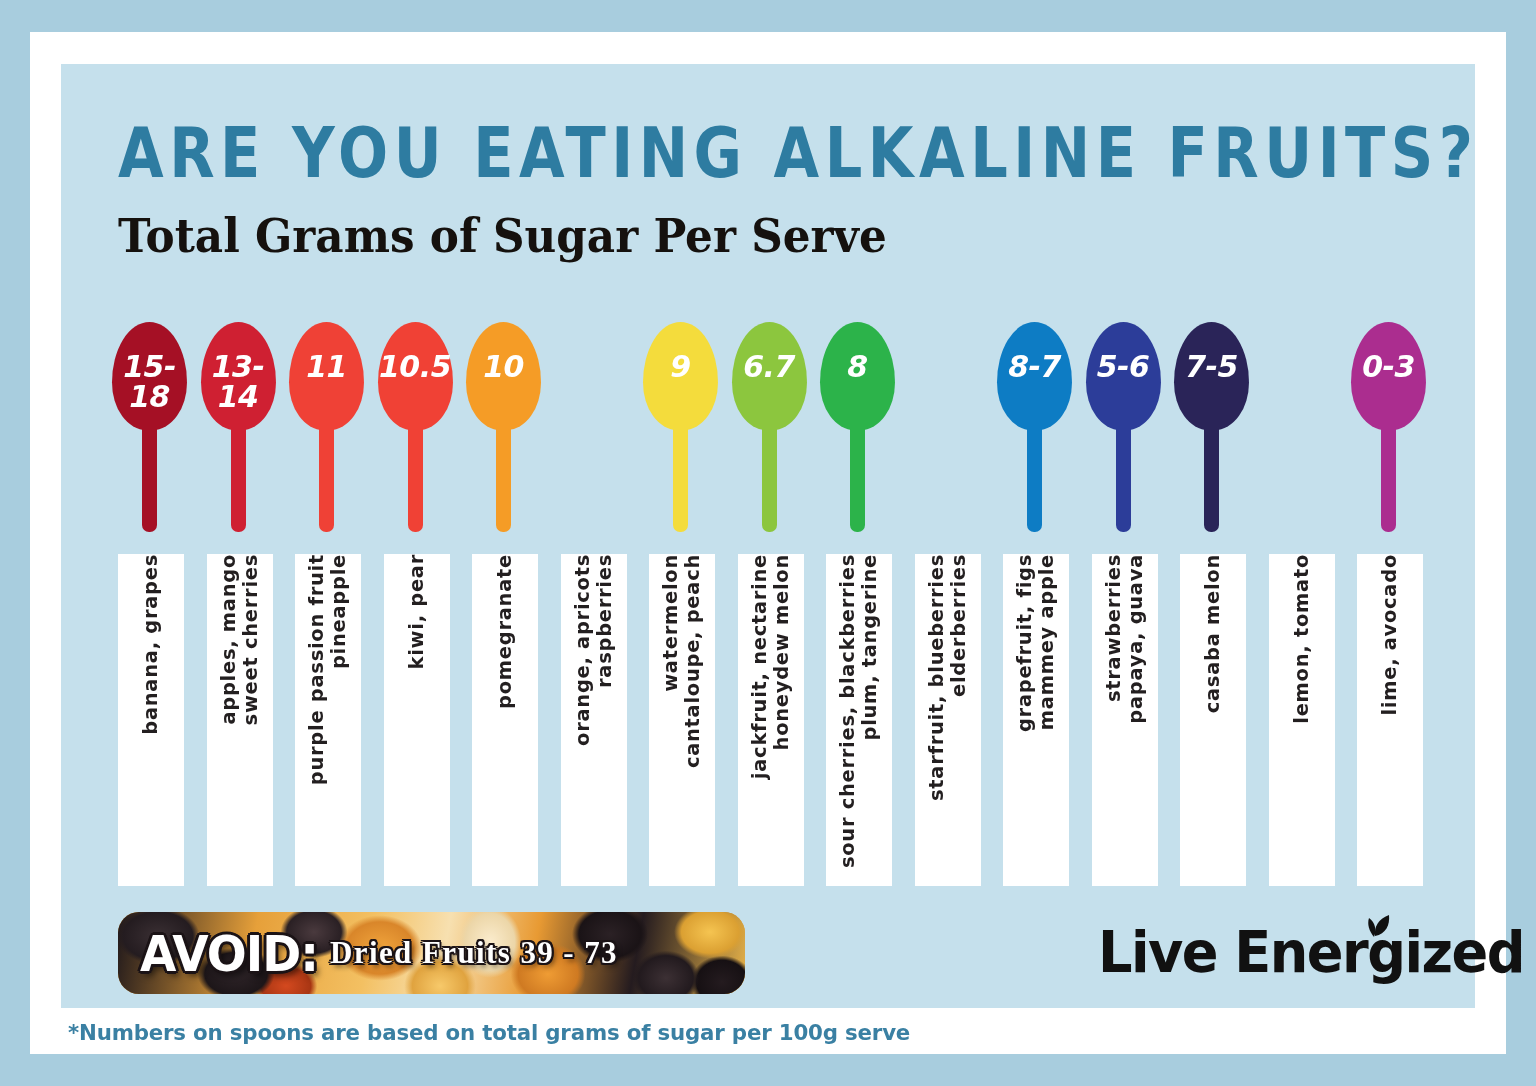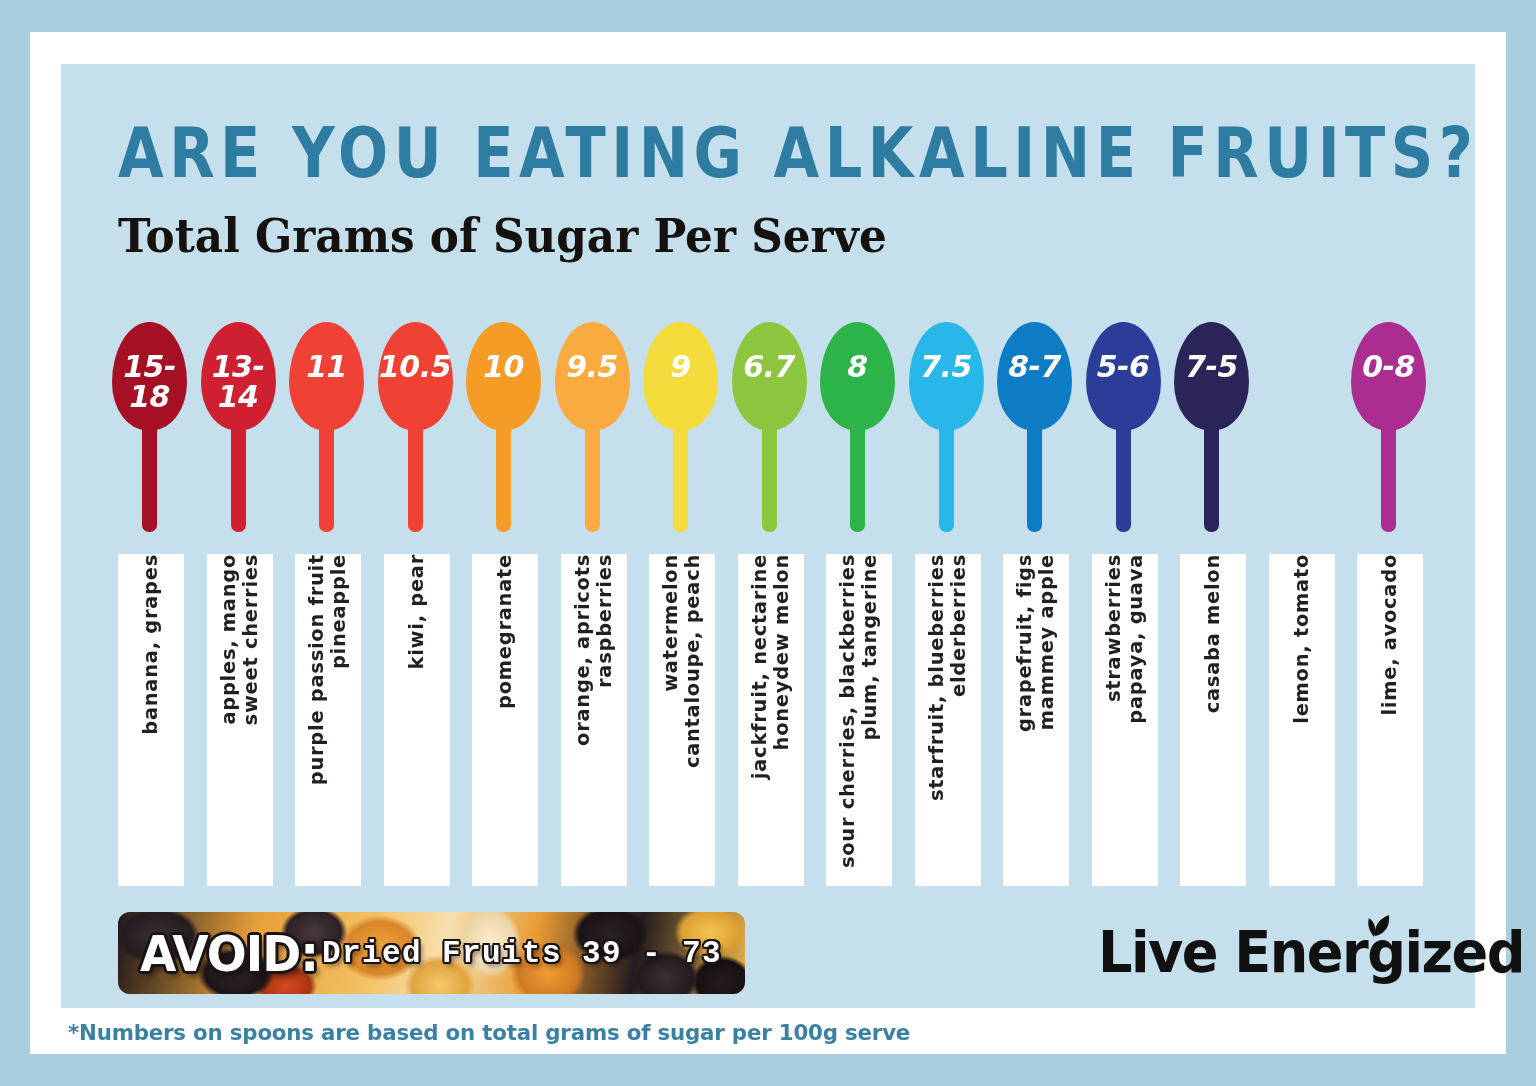--- a/index.html
+++ b/index.html
@@ -156,21 +156,21 @@
     white-space: pre;
   }
 
   
   #avoid-banner {
     position: absolute;
     left: 118px;
     top: 912px;
     width: 627px;
     height: 82px;
-    border-radius: 12px;
+    border-radius: 21px;
     overflow: hidden;
     background: #e8a13c;
   }
   .avoid-bg {
     position: absolute;
     inset: 0;
     background:
       radial-gradient(ellipse 58px 40px at 40px 24px, #3a2f33 0%, #241c20 60%, rgba(36,28,32,0) 72%),
       radial-gradient(ellipse 52px 36px at 118px 62px, #2e2428 0%, #1d1619 60%, rgba(29,22,25,0) 74%),
       radial-gradient(ellipse 44px 34px at 196px 20px, #4a3a3e 0%, #2a2024 62%, rgba(42,32,36,0) 76%),
@@ -203,26 +203,26 @@
     font-weight: bold;
     color: #ffffff;
     letter-spacing: -1px;
     transform: scaleY(1.05);
     text-shadow:
       2px 2px 0 #1b1316, -2px 2px 0 #1b1316, 2px -2px 0 #1b1316, -2px -2px 0 #1b1316,
       0 3px 0 #1b1316, 3px 0 0 #1b1316, 0 -3px 0 #1b1316, -3px 0 0 #1b1316,
       4px 5px 6px rgba(0,0,0,0.55);
   }
   #avoid-detail {
-    font-family: Liberation Mono, monospace;
+    font-family: Liberation Serif, serif;
     font-size: 31px;
     font-weight: bold;
     color: #ffffff;
     letter-spacing: 1.4px;
-    margin-left: 4px;
+    margin-left: 12px;
     text-shadow:
       1.6px 1.6px 0 #1b1316, -1.6px 1.6px 0 #1b1316, 1.6px -1.6px 0 #1b1316, -1.6px -1.6px 0 #1b1316,
       0 2.2px 0 #1b1316, 2.2px 0 0 #1b1316, 0 -2.2px 0 #1b1316, -2.2px 0 0 #1b1316,
       3px 4px 5px rgba(0,0,0,0.5);
   }
 
   
   #logo {
     position: absolute;
     left: 1098px;
@@ -294,64 +294,54 @@
       <div class="spoon" style="left: 265.5px; color: rgb(240, 65, 53);">
         <div class="spoon-stem"></div>
         <div class="spoon-bowl"></div>
         <div class="spoon-num">10.5</div>
       </div>
       <div class="spoon" style="left: 354px; color: rgb(245, 156, 38);">
         <div class="spoon-stem"></div>
         <div class="spoon-bowl"></div>
         <div class="spoon-num">10</div>
       </div>
-      <div class="spoon" style="left: 442.5px; color: rgb(249, 171, 63);">
-        <div class="spoon-stem"></div>
-        <div class="spoon-bowl"></div>
-        <div class="spoon-num">9.5</div>
-      </div>
       <div class="spoon" style="left: 531px; color: rgb(244, 220, 60);">
         <div class="spoon-stem"></div>
         <div class="spoon-bowl"></div>
         <div class="spoon-num">9</div>
       </div>
       <div class="spoon" style="left: 619.5px; color: rgb(140, 198, 62);">
         <div class="spoon-stem"></div>
         <div class="spoon-bowl"></div>
         <div class="spoon-num">6.7</div>
       </div>
       <div class="spoon" style="left: 708px; color: rgb(44, 179, 74);">
         <div class="spoon-stem"></div>
         <div class="spoon-bowl"></div>
         <div class="spoon-num">8</div>
       </div>
-      <div class="spoon" style="left: 796.5px; color: rgb(41, 182, 232);">
-        <div class="spoon-stem"></div>
-        <div class="spoon-bowl"></div>
-        <div class="spoon-num">7.5</div>
-      </div>
       <div class="spoon" style="left: 885px; color: rgb(13, 124, 196);">
         <div class="spoon-stem"></div>
         <div class="spoon-bowl"></div>
         <div class="spoon-num">8-7</div>
       </div>
       <div class="spoon" style="left: 973.5px; color: rgb(44, 61, 153);">
         <div class="spoon-stem"></div>
         <div class="spoon-bowl"></div>
         <div class="spoon-num">5-6</div>
       </div>
       <div class="spoon" style="left: 1062px; color: rgb(42, 36, 88);">
         <div class="spoon-stem"></div>
         <div class="spoon-bowl"></div>
         <div class="spoon-num">7-5</div>
       </div>
       <div class="spoon" style="left: 1239px; color: rgb(171, 45, 143);">
         <div class="spoon-stem"></div>
         <div class="spoon-bowl"></div>
-        <div class="spoon-num">0-8</div>
+        <div class="spoon-num">0-3</div>
       </div>
     </div>
 
   <div id="label-row">
       <div class="label-card" style="left: 0px;">
         <div class="label-inner">
           <span>banana, grapes</span>
         </div>
       </div>
       <div class="label-card" style="left: 88.5px;">

